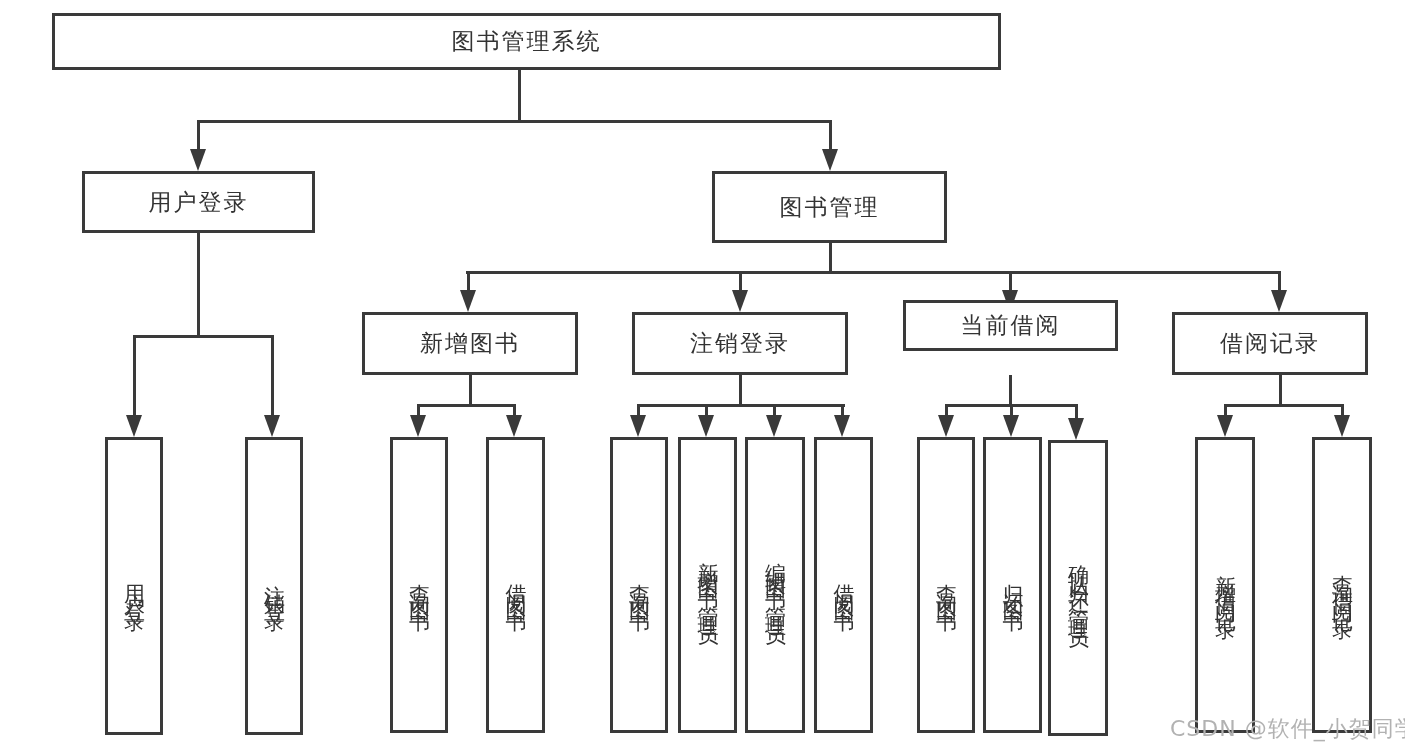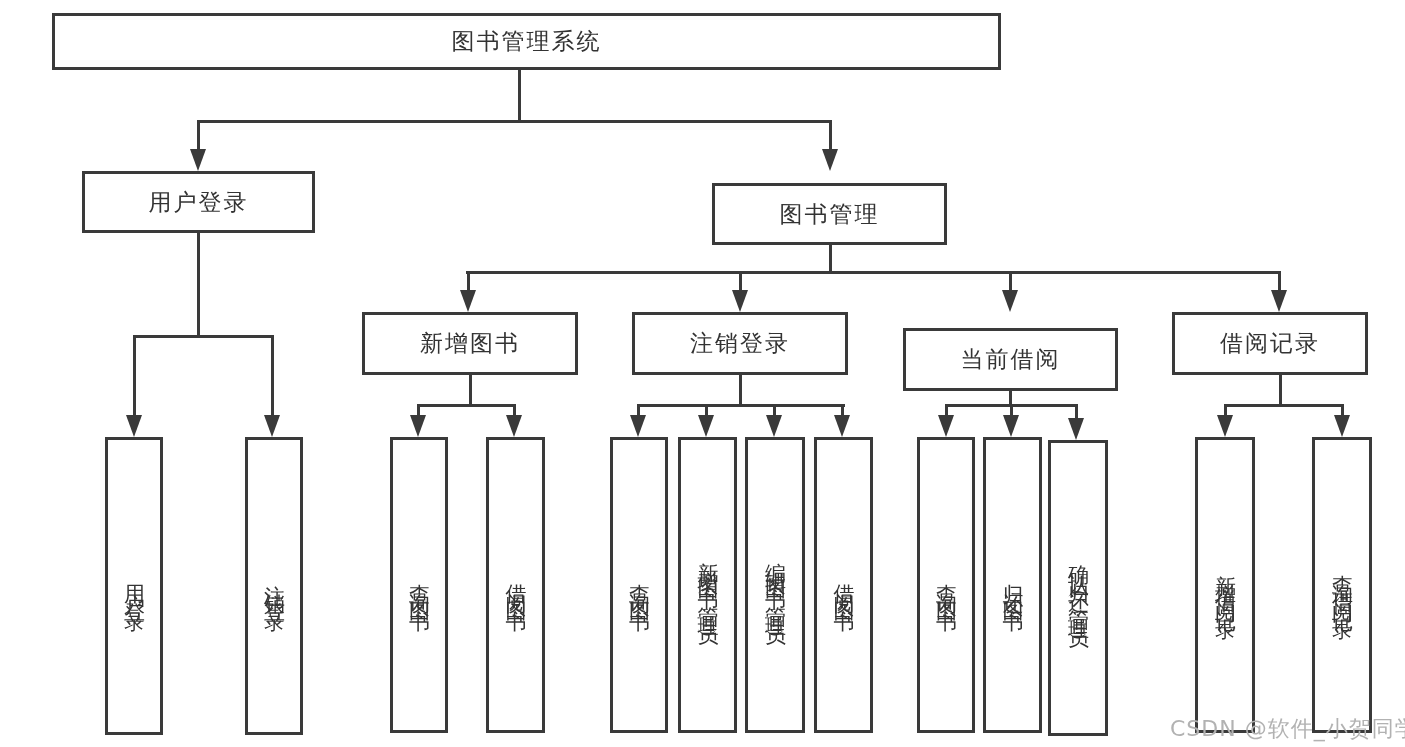--- a/index.html
+++ b/index.html
@@ -60,21 +60,21 @@
   <div class="vl" style="left:518px; top:68px; width:3px; height:54px;"></div>
   <div class="hl" style="left:197px; top:120px; width:635px; height:3px;"></div>
   <div class="vl" style="left:197px; top:120px; width:3px; height:31px;"></div>
   <div class="ar" style="left:190px; top:149px;"></div>
   <div class="vl" style="left:829px; top:120px; width:3px; height:31px;"></div>
   <div class="ar" style="left:822px; top:149px;"></div>
 
   <div class="box hbox" style="left:82px; top:171px; width:233px; height:62px;">
     <span>用户登录</span>
   </div>
-  <div class="box hbox" style="left:712px; top:171px; width:235px; height:62px;margin-top:12px;">
+  <div class="box hbox" style="left:712px; top:171px; width:235px; height:72px;">
     <span>图书管理</span>
   </div>
 
   <div class="vl" style="left:197px; top:232px; width:3px; height:105px;"></div>
   <div class="hl" style="left:133px; top:335px; width:141px; height:3px;"></div>
   <div class="vl" style="left:133px; top:335px; width:3px; height:83px;"></div>
   <div class="ar" style="left:126px; top:415px;"></div>
   <div class="vl" style="left:271px; top:335px; width:3px; height:83px;"></div>
   <div class="ar" style="left:264px; top:415px;"></div>
 
@@ -88,21 +88,21 @@
   <div class="ar" style="left:1002px; top:290px;"></div>
   <div class="vl" style="left:1278px; top:271px; width:3px; height:21px;"></div>
   <div class="ar" style="left:1271px; top:290px;"></div>
 
   <div class="box hbox" style="left:362px; top:312px; width:216px; height:63px;">
     <span>新增图书</span>
   </div>
   <div class="box hbox" style="left:632px; top:312px; width:216px; height:63px;">
     <span>注销登录</span>
   </div>
-  <div class="box hbox" style="left:903px; top:328px; width:215px; height:63px;">
+  <div class="box hbox" style="left:903px; top:300px; width:215px; height:51px;">
     <span>当前借阅</span>
   </div>
   <div class="box hbox" style="left:1172px; top:312px; width:196px; height:63px;">
     <span>借阅记录</span>
   </div>
 
   <div class="vl" style="left:469px; top:375px; width:3px; height:31px;"></div>
   <div class="hl" style="left:417px; top:404px; width:99px; height:3px;"></div>
   <div class="vl" style="left:417px; top:404px; width:3px; height:14px;"></div>
   <div class="ar" style="left:410px; top:415px;"></div>

